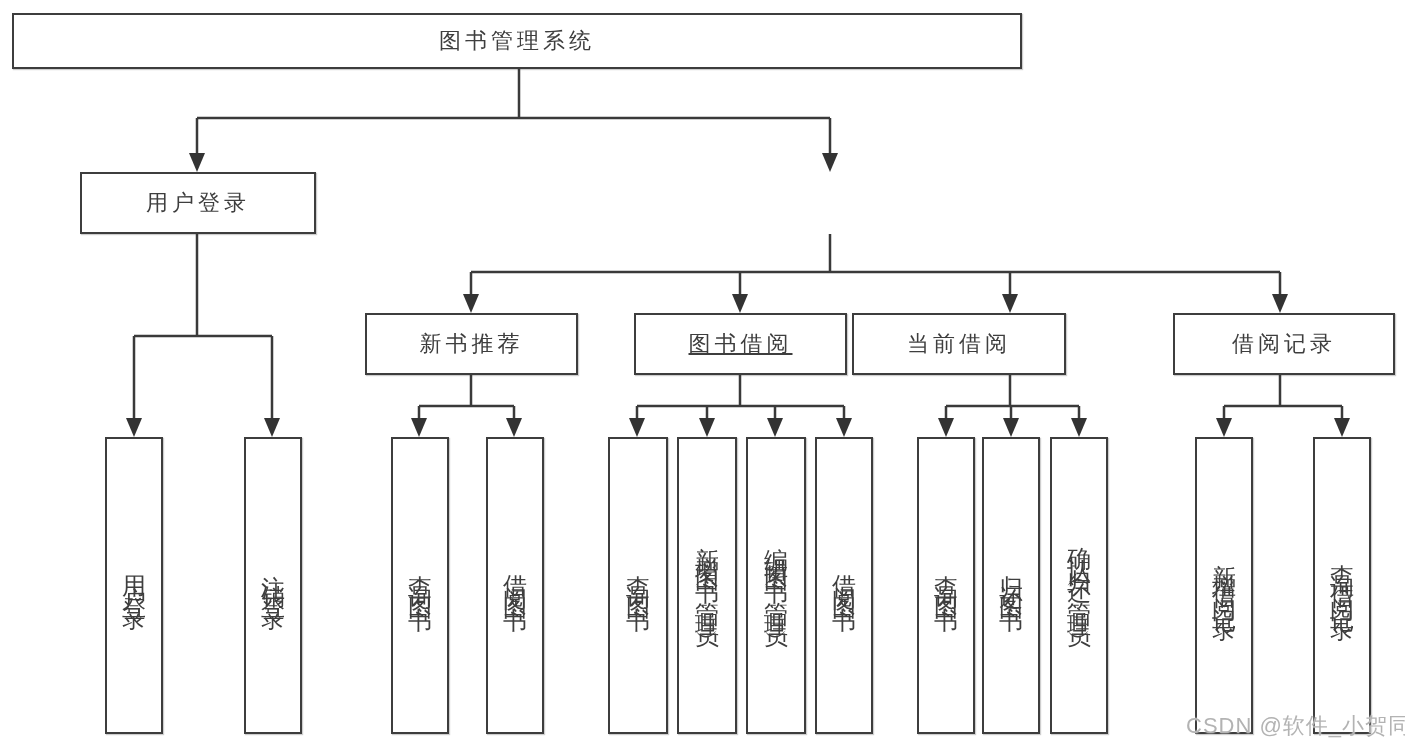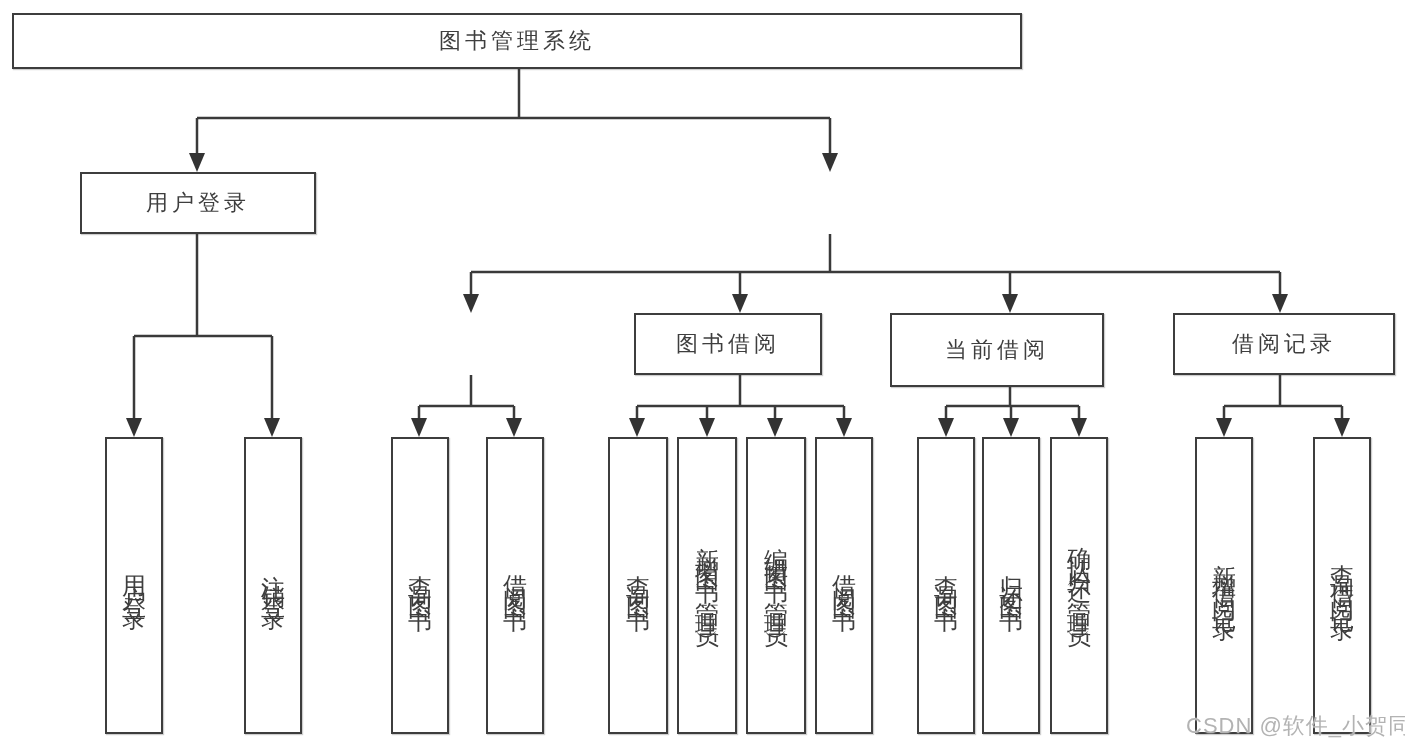--- a/index.html
+++ b/index.html
@@ -103,24 +103,27 @@
   </svg>
 
   <div class="box" style="left:12px; top:13px; width:1010px; height:56px;">
     <span class="hlabel">图书管理系统</span>
   </div>
 
   <div class="box" style="left:80px; top:172px; width:236px; height:62px;">
     <span class="hlabel">用户登录</span>
   </div>
 
-  <div class="box" style="left:634px; top:313px; width:188px; height:62px;">
+  <div class="box" style="left:365px; top:313px; width:213px; height:62px;">
+    <span class="hlabel">新书推荐</span>
+  </div>
+  <div class="box" style="left:634px; top:313px; width:213px; height:62px;text-decoration:underline;">
     <span class="hlabel">图书借阅</span>
   </div>
-  <div class="box" style="left:890px; top:313px; width:214px; height:74px;">
+  <div class="box" style="left:852px; top:313px; width:214px; height:62px;">
     <span class="hlabel">当前借阅</span>
   </div>
   <div class="box" style="left:1173px; top:313px; width:222px; height:62px;">
     <span class="hlabel">借阅记录</span>
   </div>
 
   <div class="box leaf" style="left:105px;">
     <span class="vlabel">用户登录</span>
   </div>
   <div class="box leaf" style="left:244px;">

